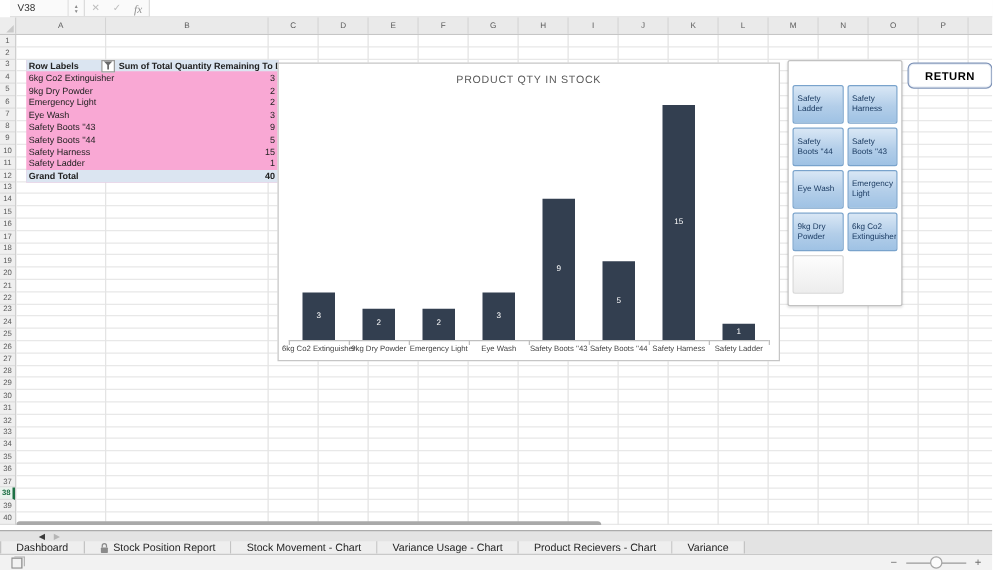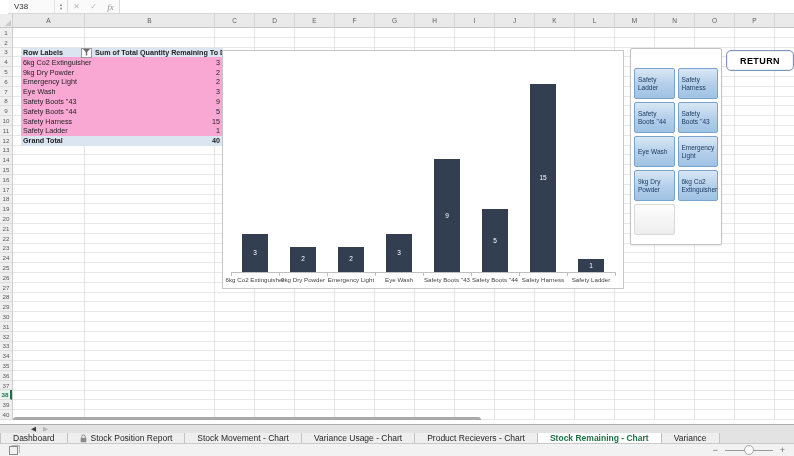--- a/index.html
+++ b/index.html
@@ -272,20 +272,21 @@
             <div class="p-b">1</div>
           </div>
         </div>
       <div class="p-row p-gt">
         <div class="p-a">Grand Total</div>
         <div class="p-b">40</div>
       </div>
     </div>
 
     <div id="chart">
+      <div class="c-title">PRODUCT QTY IN STOCK</div>
       <div class="axis"></div>
       <div id="c-plot">
           <div class="tick" style="left: 8px;"></div>
           <div class="tick" style="left: 56px;"></div>
           <div class="tick" style="left: 104px;"></div>
           <div class="tick" style="left: 152px;"></div>
           <div class="tick" style="left: 200px;"></div>
           <div class="tick" style="left: 248px;"></div>
           <div class="tick" style="left: 296px;"></div>
           <div class="tick" style="left: 344px;"></div>
@@ -372,23 +373,20 @@
         </div>
         <div class="tab">
           <span>Stock Movement - Chart</span>
         </div>
         <div class="tab">
           <span>Variance Usage - Chart</span>
         </div>
         <div class="tab">
           <span>Product Recievers - Chart</span>
         </div>
-        <div class="tab active">
-          <span>Stock Remaining - Chart</span>
-        </div>
         <div class="tab">
           <span>Variance</span>
         </div>
       </div>
     <div class="t-add">+</div>
     <div class="t-rest"></div>
   </div>
 
   <div id="status">
     <svg width="11" height="10" viewBox="0 0 11 10">

